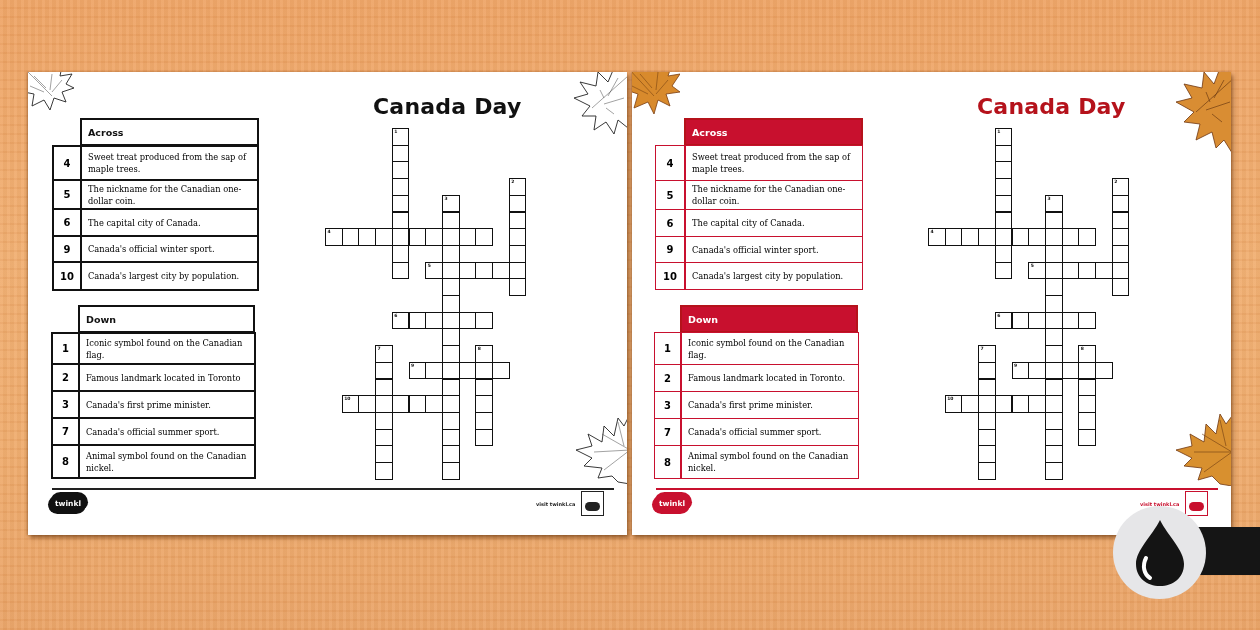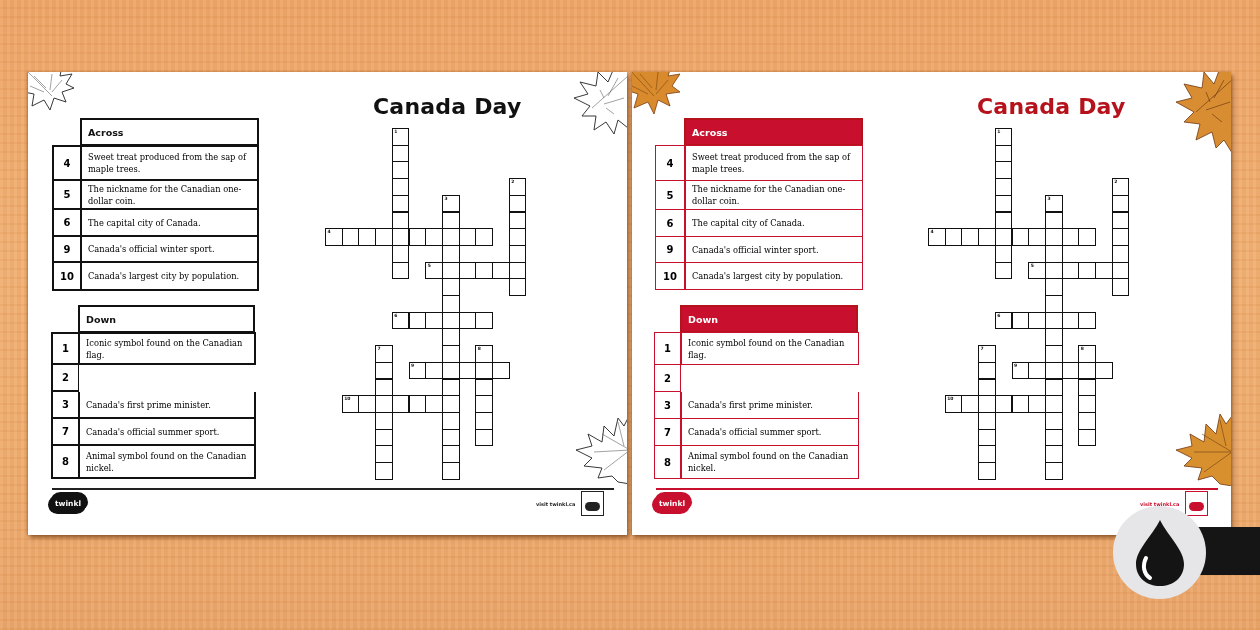--- a/index.html
+++ b/index.html
@@ -205,20 +205,21 @@
   </div>
 
   <div class="clue-table">
     <div class="clue-head" style="left:50px;top:233px;width:177px;height:28px;">Down</div>
     <div class="clue-row first" style="left:23px;top:260px;">
       <div class="clue-num" style="width:28px;height:33px;">1</div>
       <div class="clue-text" style="width:177px;height:33px;">Iconic symbol found on the Canadian flag.</div>
     </div>
     <div class="clue-row" style="left:23px;top:293px;">
       <div class="clue-num" style="width:28px;height:27px;">2</div>
+      <div class="clue-text" style="width:177px;height:27px;">Famous landmark located in Toronto</div>
     </div>
     <div class="clue-row" style="left:23px;top:320px;">
       <div class="clue-num" style="width:28px;height:27px;">3</div>
       <div class="clue-text" style="width:177px;height:27px;">Canada's first prime minister.</div>
     </div>
     <div class="clue-row" style="left:23px;top:347px;">
       <div class="clue-num" style="width:28px;height:27px;">7</div>
       <div class="clue-text" style="width:177px;height:27px;">Canada's official summer sport.</div>
     </div>
     <div class="clue-row" style="left:23px;top:374px;">
@@ -372,20 +373,21 @@
   </div>
 
   <div class="clue-table">
     <div class="clue-head" style="left:48px;top:233px;width:178px;height:28px;">Down</div>
     <div class="clue-row first" style="left:22px;top:260px;">
       <div class="clue-num" style="width:27px;height:33px;">1</div>
       <div class="clue-text" style="width:178px;height:33px;">Iconic symbol found on the Canadian flag.</div>
     </div>
     <div class="clue-row" style="left:22px;top:293px;">
       <div class="clue-num" style="width:27px;height:27px;">2</div>
+      <div class="clue-text" style="width:178px;height:27px;">Famous landmark located in Toronto.</div>
     </div>
     <div class="clue-row" style="left:22px;top:320px;">
       <div class="clue-num" style="width:27px;height:27px;">3</div>
       <div class="clue-text" style="width:178px;height:27px;">Canada's first prime minister.</div>
     </div>
     <div class="clue-row" style="left:22px;top:347px;">
       <div class="clue-num" style="width:27px;height:27px;">7</div>
       <div class="clue-text" style="width:178px;height:27px;">Canada's official summer sport.</div>
     </div>
     <div class="clue-row" style="left:22px;top:374px;">

